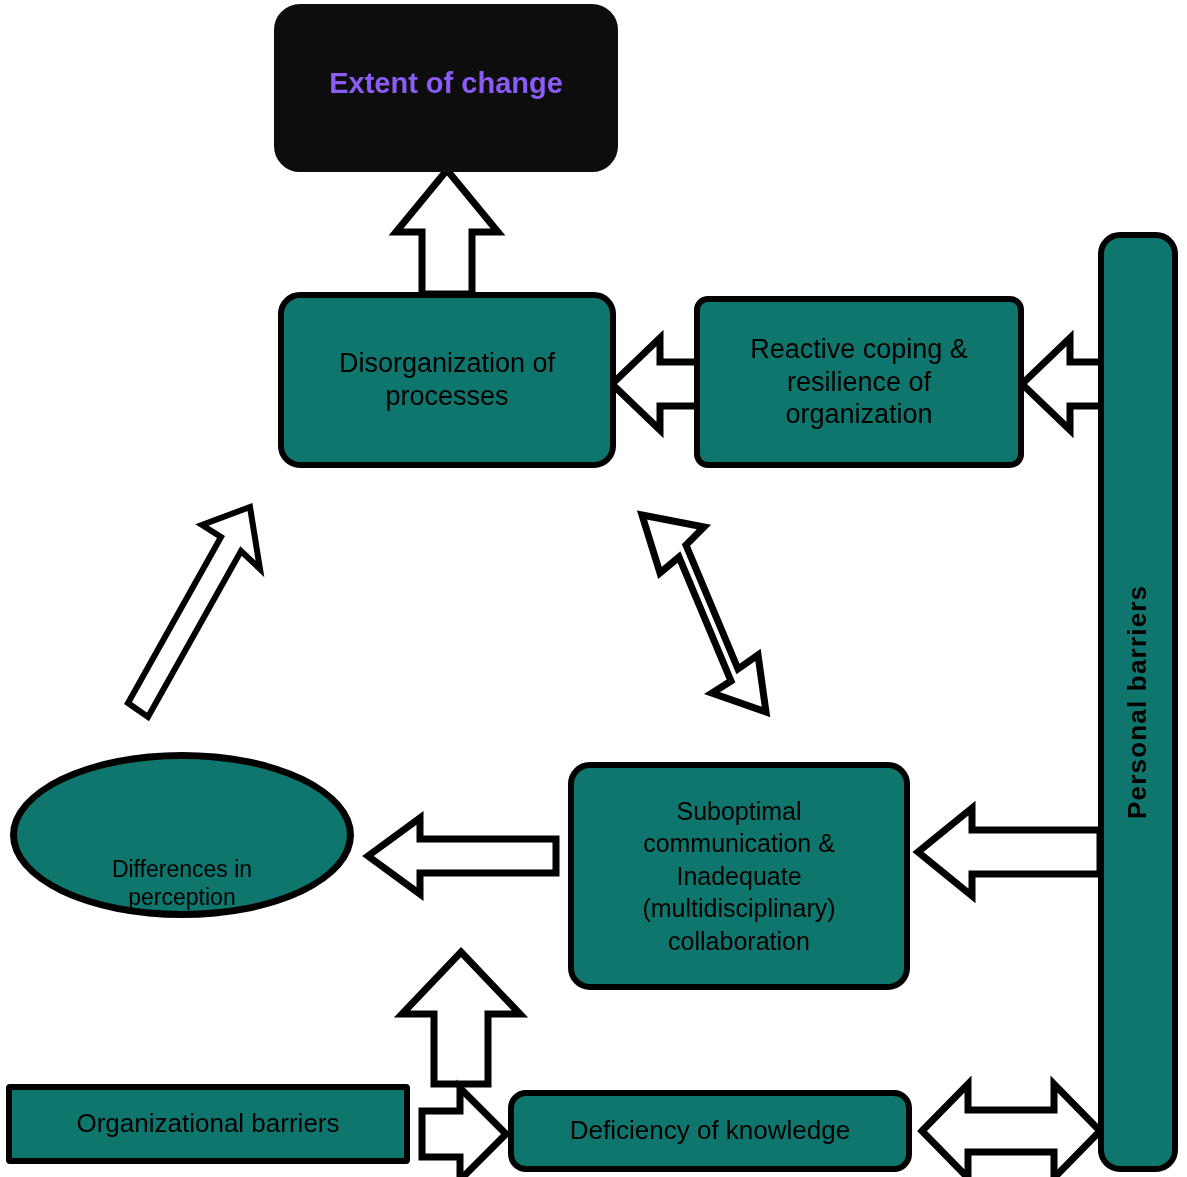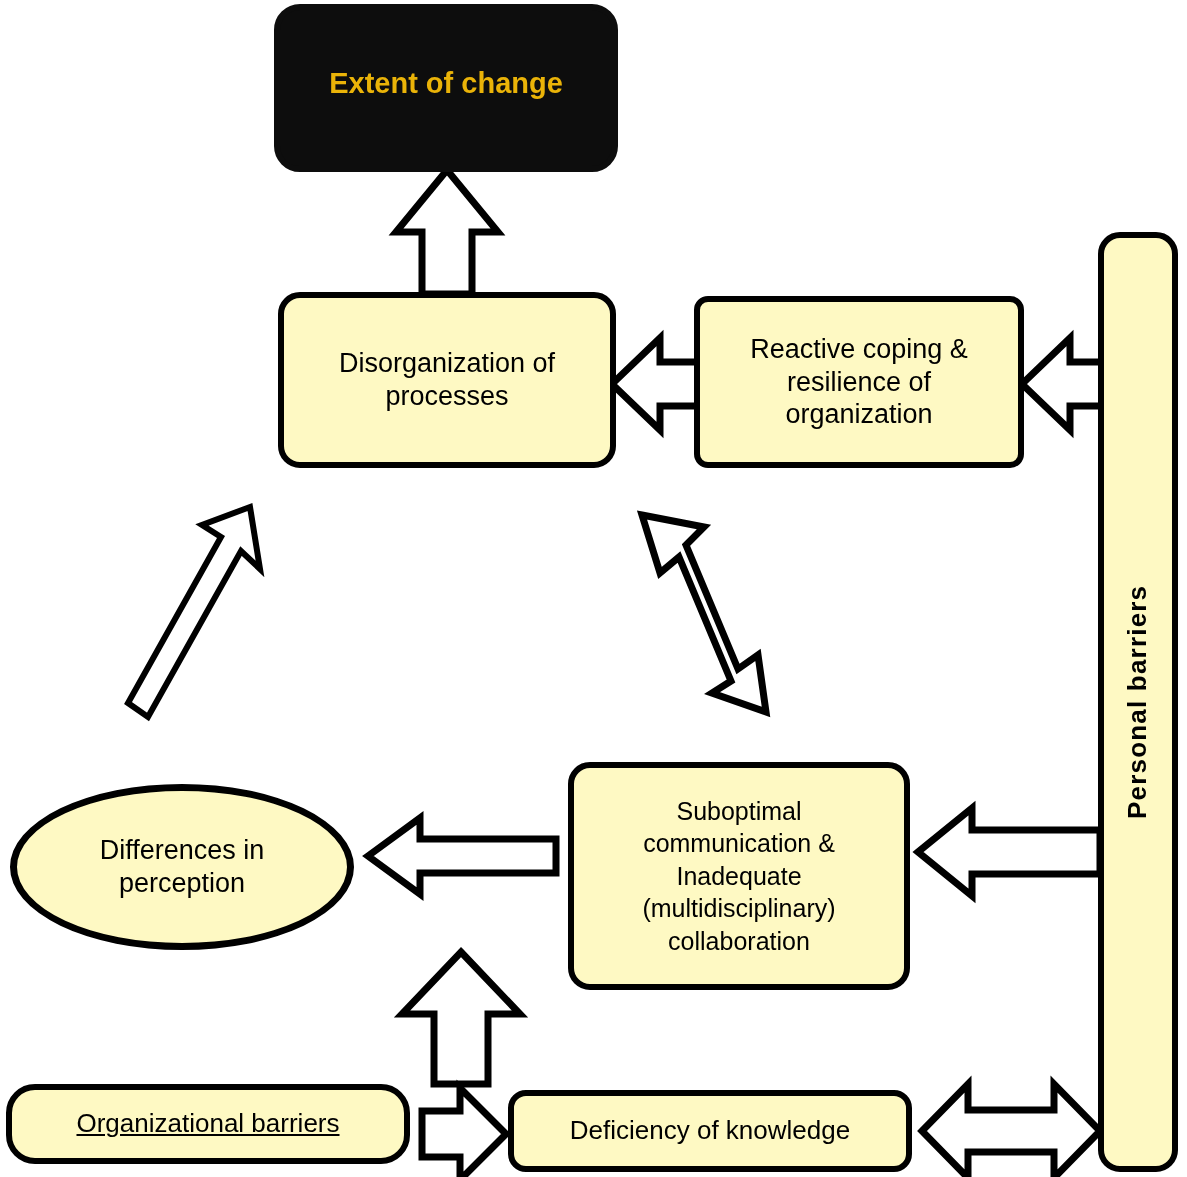--- a/index.html
+++ b/index.html
@@ -19,41 +19,41 @@
     overflow: hidden;
   }
   .node {
     position: absolute;
     box-sizing: border-box;
     display: flex;
     align-items: center;
     justify-content: center;
     text-align: center;
     color: #000000;
-    background: #fef9c3;
+    background: #0f766e;
     border: 6px solid #000000;
     line-height: 1.22;
     z-index: 5;
   }
   .node-text {
     display: block;
     width: 100%;
     white-space: pre-line;
   }
 
   
   #node-extent-of-change {
     left: 274px;
     top: 4px;
     width: 344px;
     height: 168px;
     background: #0d0d0d;
     border-color: #0d0d0d;
     border-radius: 26px;
-    color: #eab308;
+    color: #8b5cf6;
     font-size: 29px;
     font-weight: bold;
     align-items: flex-start;
     padding-top: 56px;
   }
   #node-disorganization {
     left: 278px;
     top: 292px;
     width: 338px;
     height: 176px;
@@ -72,35 +72,35 @@
     left: 568px;
     top: 762px;
     width: 342px;
     height: 228px;
     border-radius: 22px;
     font-size: 25px;
     line-height: 1.30;
   }
   #node-differences-in-perception {
     left: 10px;
-    top: 784px;
+    top: 752px;
     width: 344px;
     height: 166px;
     border-radius: 50%;
     border-width: 7px;
-    font-size: 27px;
+    font-size: 23px;
+    align-items: flex-end;
   }
   #node-organizational-barriers {
     left: 6px;
     top: 1084px;
     width: 404px;
     height: 80px;
-    border-radius: 29px;
+    border-radius: 4px;
     font-size: 26px;
-    text-decoration: underline;
   }
   #node-deficiency-of-knowledge {
     left: 508px;
     top: 1090px;
     width: 404px;
     height: 82px;
     border-radius: 18px;
     font-size: 26px;
   }
   #node-personal-barriers {

